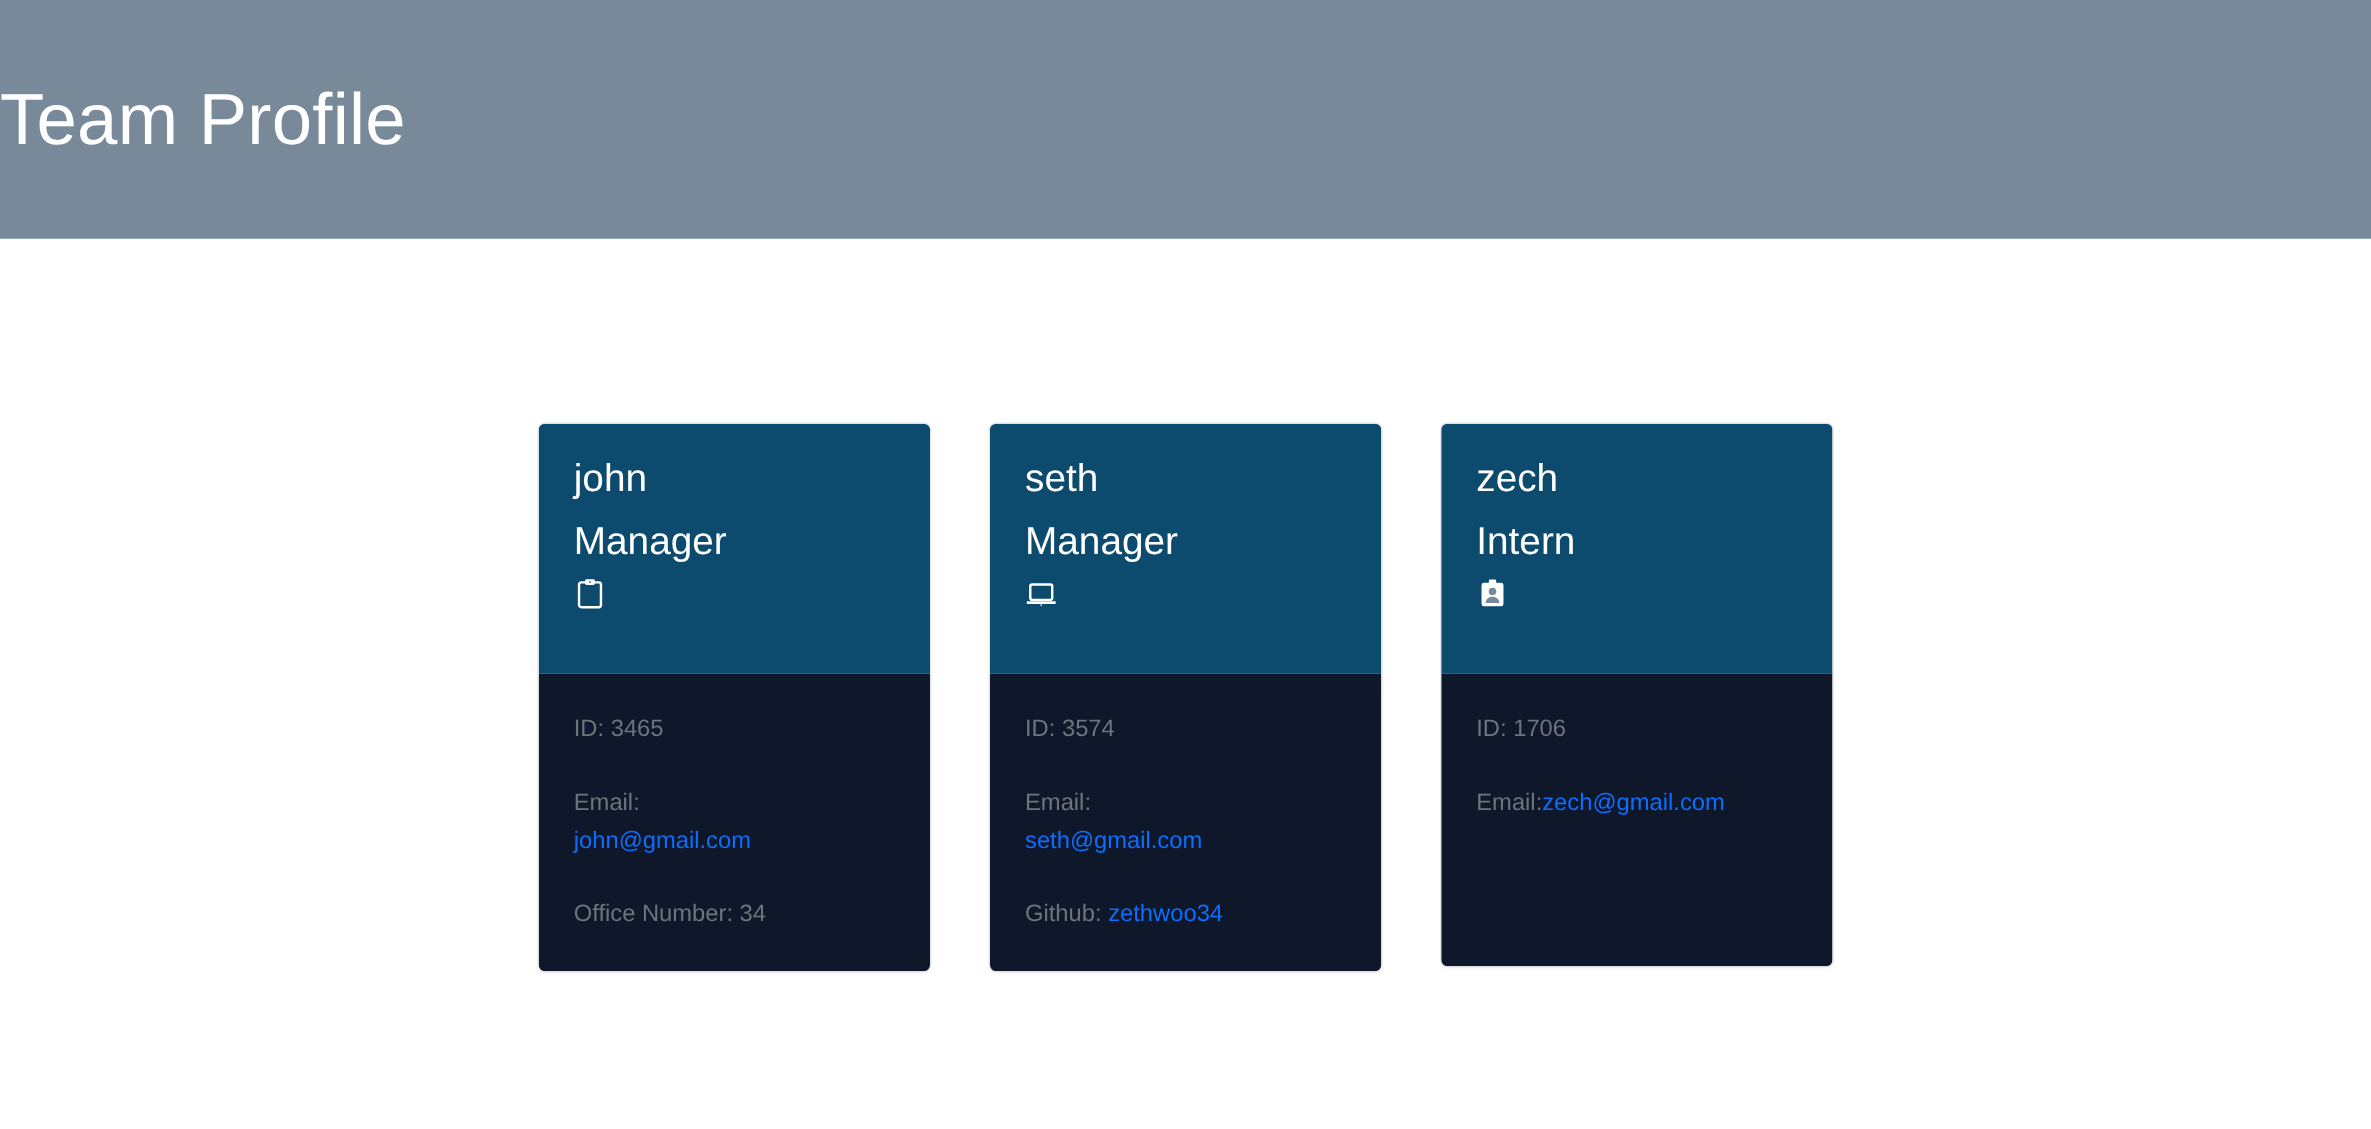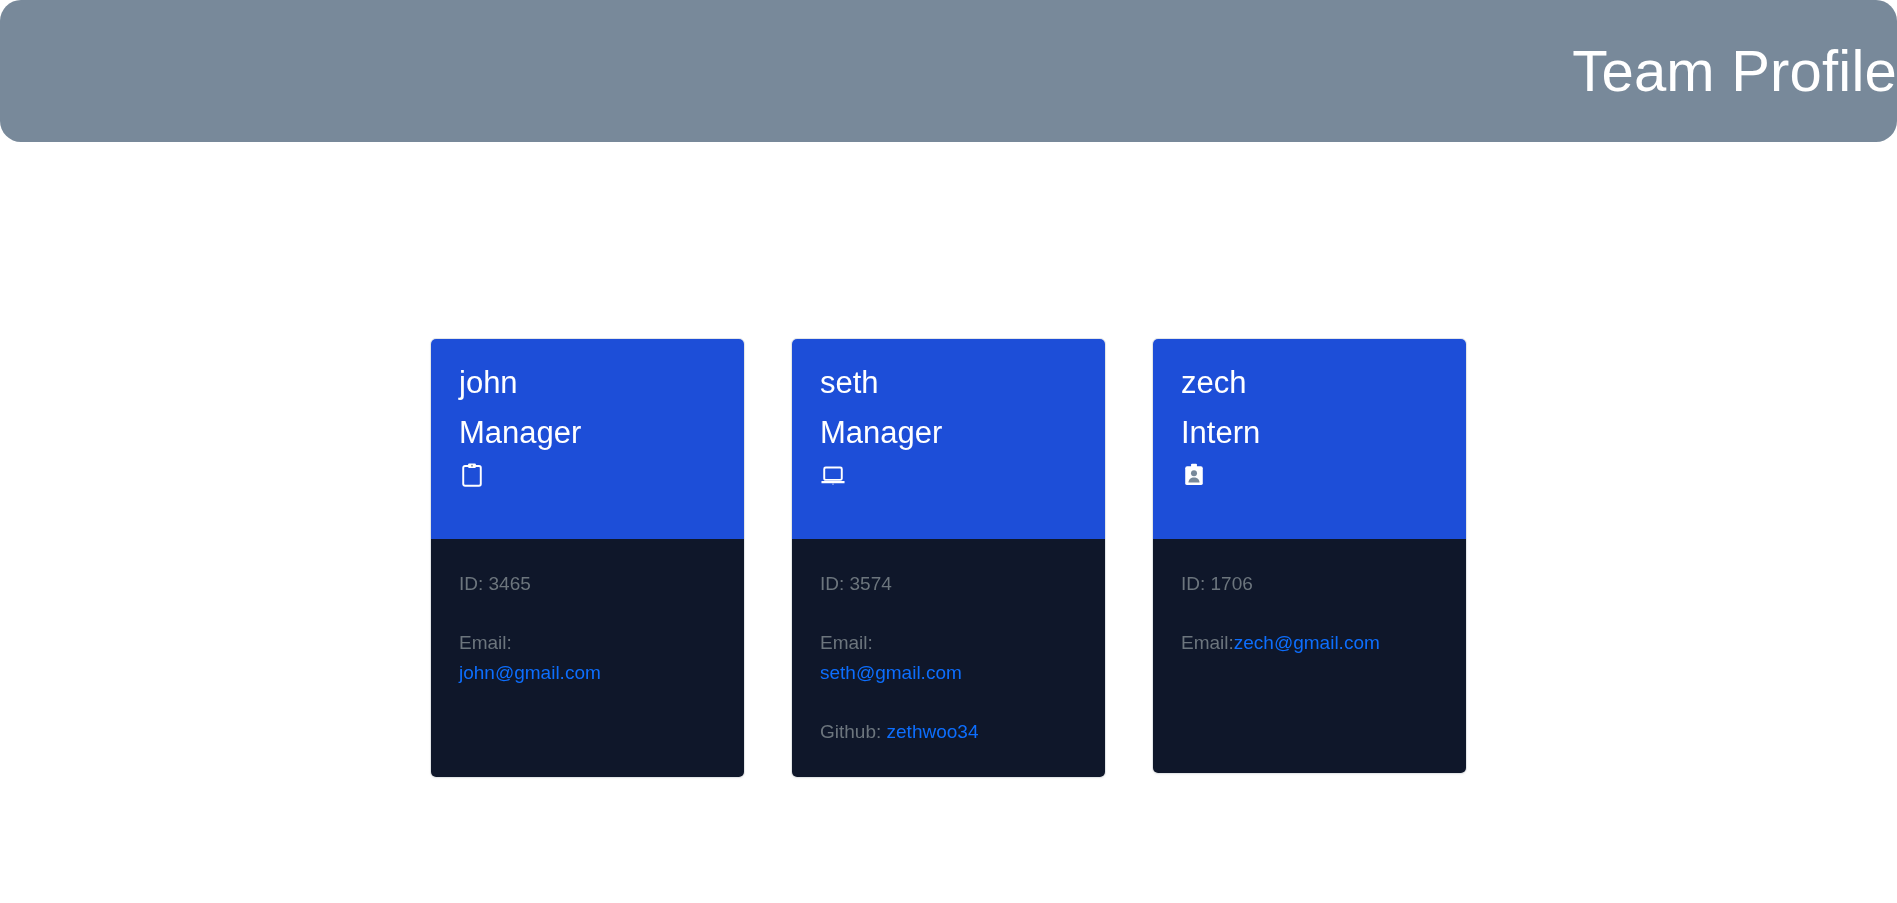--- a/index.html
+++ b/index.html
@@ -11,26 +11,25 @@
     overflow: hidden;
   }
 
   #app { position: relative; width: 1897px; height: 903px; background: #fff; }
 
   
   .page-header {
     position: absolute;
     left: 0; top: 0;
     width: 1897px;
-    height: 142px;
+    height: 191px;
     background: #78899a;
     display: flex;
     align-items: center;
-    justify-content: flex-end;
-    border-radius: 21px;
+    justify-content: flex-start;
   }
   .page-header .title {
     color: #ffffff;
     font-size: 58px;
     font-weight: 400;
     line-height: 1;
     letter-spacing: 0.2px;
     white-space: nowrap;
   }
 
@@ -49,21 +48,21 @@
     background: #ffffff;
     border: 1px solid #e3e6e8;
     border-radius: 6px;
     box-shadow: 0 1px 2px rgba(0,0,0,0.04);
     overflow: hidden;
     display: flex;
     flex-direction: column;
   }
 
   .card-header {
-    background: #1d4ed8;
+    background: #0c4a6e;
     height: 200px;
     padding: 26px 28px 0 28px;
     color: #ffffff;
   }
   .card-name {
     font-size: 31px;
     font-weight: 400;
     line-height: 1.15;
     margin: 0 0 14px 0;
     color: #ffffff;
@@ -127,20 +126,23 @@
             <circle cx="8" cy="2.3" r="0.55" fill="#78899a" stroke="none"></circle>
           </svg>
         </span>
       </div>
       <div class="card-body tall">
         <p class="card-line">ID: 3465</p>
         <p class="card-line">
           <span>Email:</span><br>
           <a class="card-link">john@gmail.com</a>
         </p>
+        <p class="card-line">
+          <span>Office Number: 34</span>
+        </p>
       </div>
     </div>
 
     <div class="card">
       <div class="card-header">
         <div class="card-name">seth</div>
         <div class="card-role">Manager</div>
         <span class="card-icon">
           <svg viewBox="0 0 16 16" fill="none" stroke="currentColor" stroke-width="1.2">
             <rect x="2.6" y="3.4" width="10.8" height="7.6" rx="0.9"></rect>

